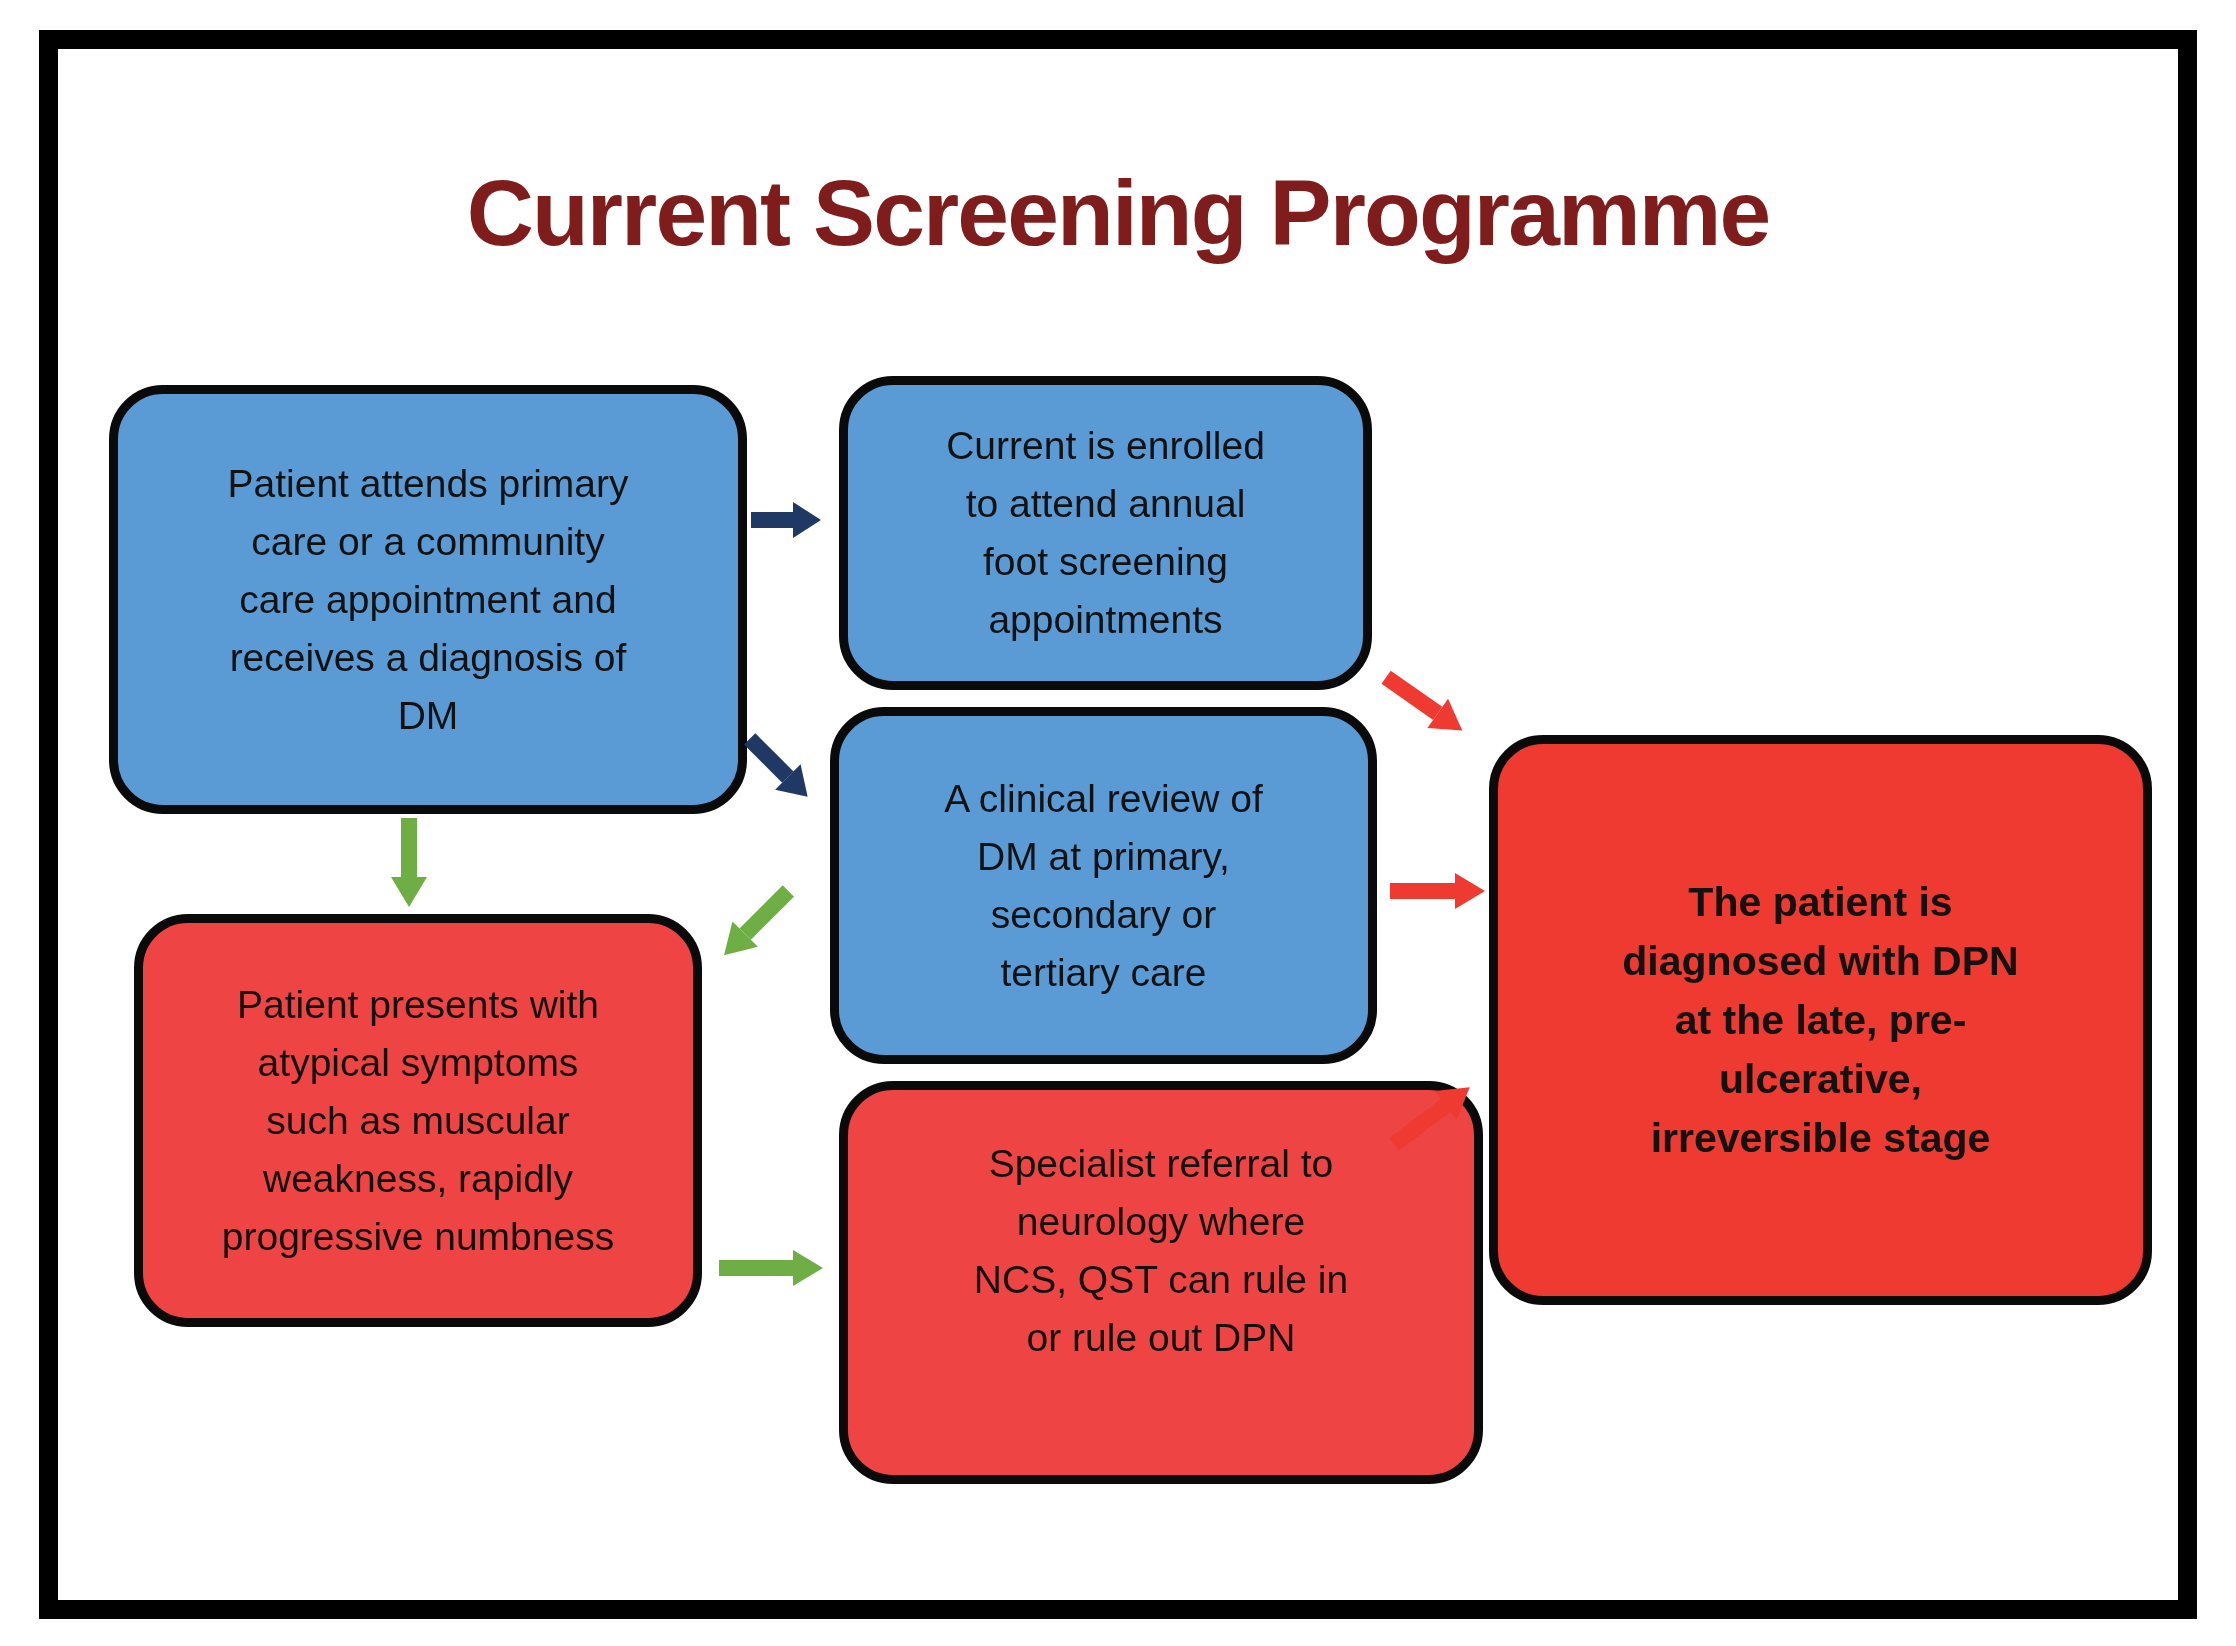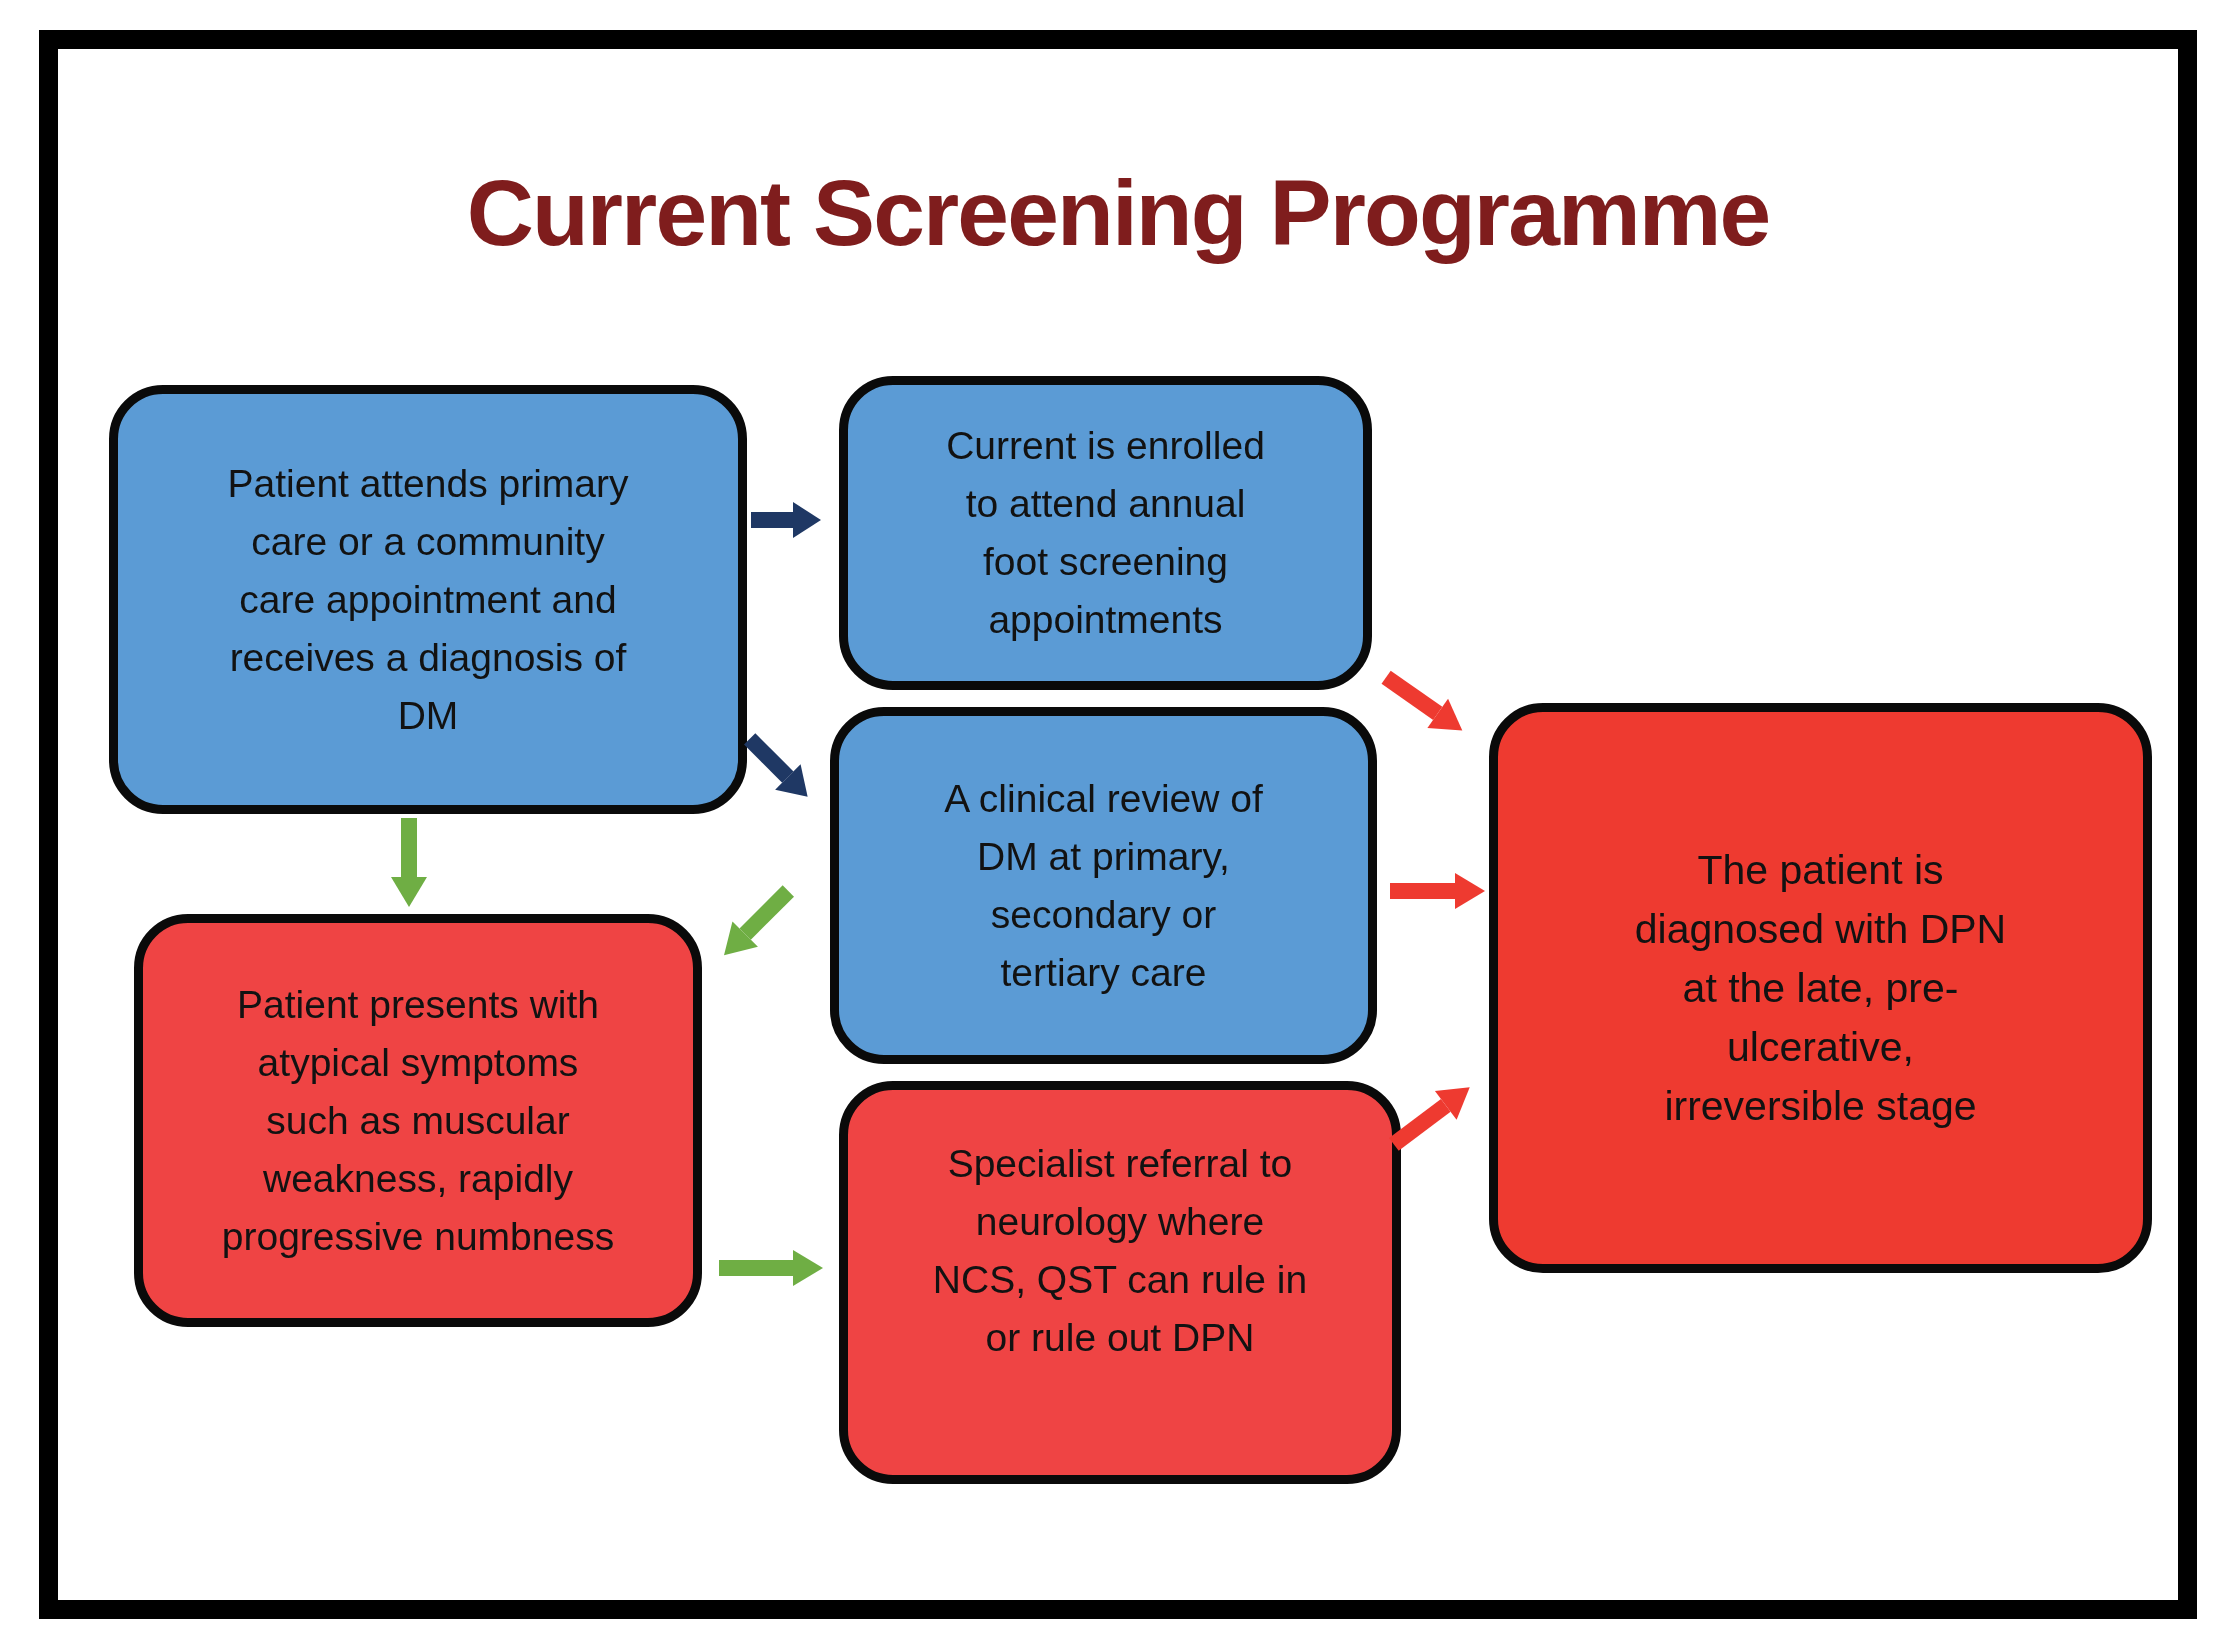--- a/index.html
+++ b/index.html
@@ -5,26 +5,26 @@
   html,body{margin:0;padding:0;background:#ffffff;}
   body{width:2236px;height:1646px;position:relative;font-family:"Liberation Sans",sans-serif;overflow:hidden;}
   .frame{position:absolute;left:39px;top:30px;width:2158px;height:1589px;border:19.5px solid #000;background:#fff;box-sizing:border-box;}
   .title{position:absolute;left:0;top:148px;width:100%;text-align:center;font-size:93px;font-weight:bold;color:#7f1d1d;letter-spacing:-1.9px;line-height:130px;}
   .box{position:absolute;border:9.3px solid #0a0a0a;border-radius:54px;box-sizing:border-box;
        display:flex;flex-direction:column;justify-content:center;align-items:center;
        text-align:center;color:#121212;font-size:39px;line-height:58px;white-space:pre-line;}
   .blue{background:#5B9BD5;}
   .green{background:#ef4444;align-items:center;}
   .red{background:#EE3A30;}
-  .box.bold{font-weight:normal;font-size:41px;line-height:59px;}
+  .box.bold{font-weight:bold;font-size:41px;line-height:59px;margin-top:32px;}
   #box-primary{left:109px;top:385px;width:638px;height:429px;}
   #box-enrolled{left:839px;top:376px;width:533px;height:314px;}
   #box-review{left:830px;top:707px;width:547px;height:357px;}
   #box-atypical{left:134px;top:914px;width:568px;height:413px;}
-  #box-specialist{left:839px;top:1081px;width:562px;height:403px;justify-content:flex-start;padding-top:45px;}
+  #box-specialist{left:839px;top:1081px;width:644px;height:403px;justify-content:flex-start;padding-top:45px;}
   #box-dpn{left:1489px;top:703px;width:663px;height:570px;}
   
   .arrow{position:absolute;display:flex;align-items:center;height:37px;}
   .arrow .shaft{flex:1;height:16px;}
   .arrow .head{width:0;height:0;border-top:18.6px solid transparent;border-bottom:18.6px solid transparent;}
   .arrow.navy .shaft{background:#1F3864;} .arrow.navy .head{border-left:28px solid #1F3864;}
   .arrow.grn  .shaft{background:#6FAE44;} .arrow.grn  .head{border-left:30px solid #6FAE44;}
   .arrow.redc .shaft{background:#EE3A30;} .arrow.redc .head{border-left:30px solid #EE3A30;}
   #a1{left:751px;top:501px;width:70px;}
   #a2{left:738px;top:749px;width:82px;transform:rotate(45deg);}

